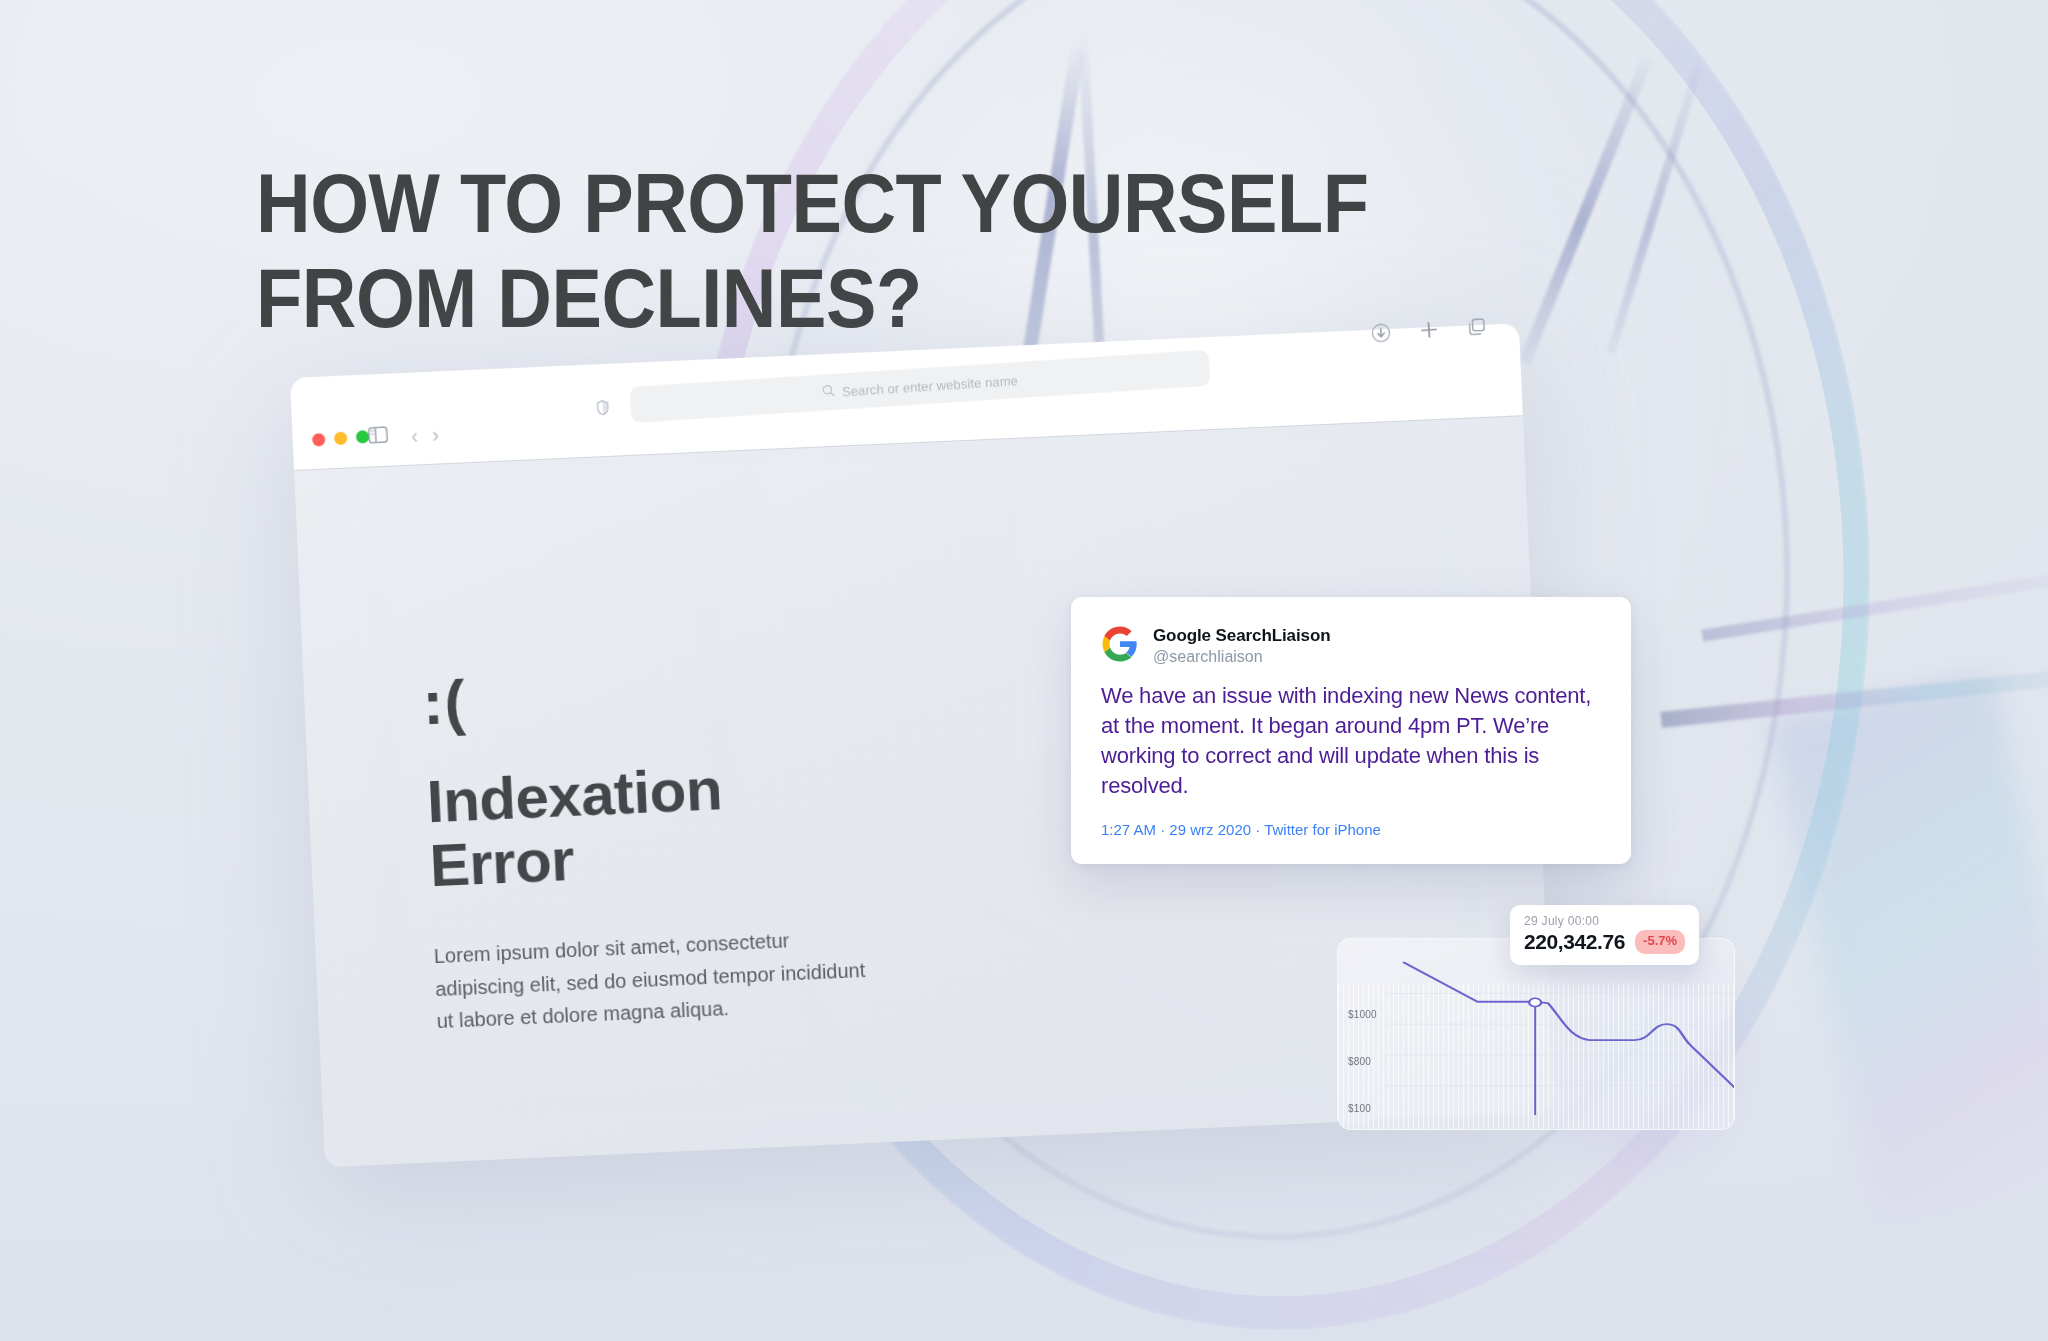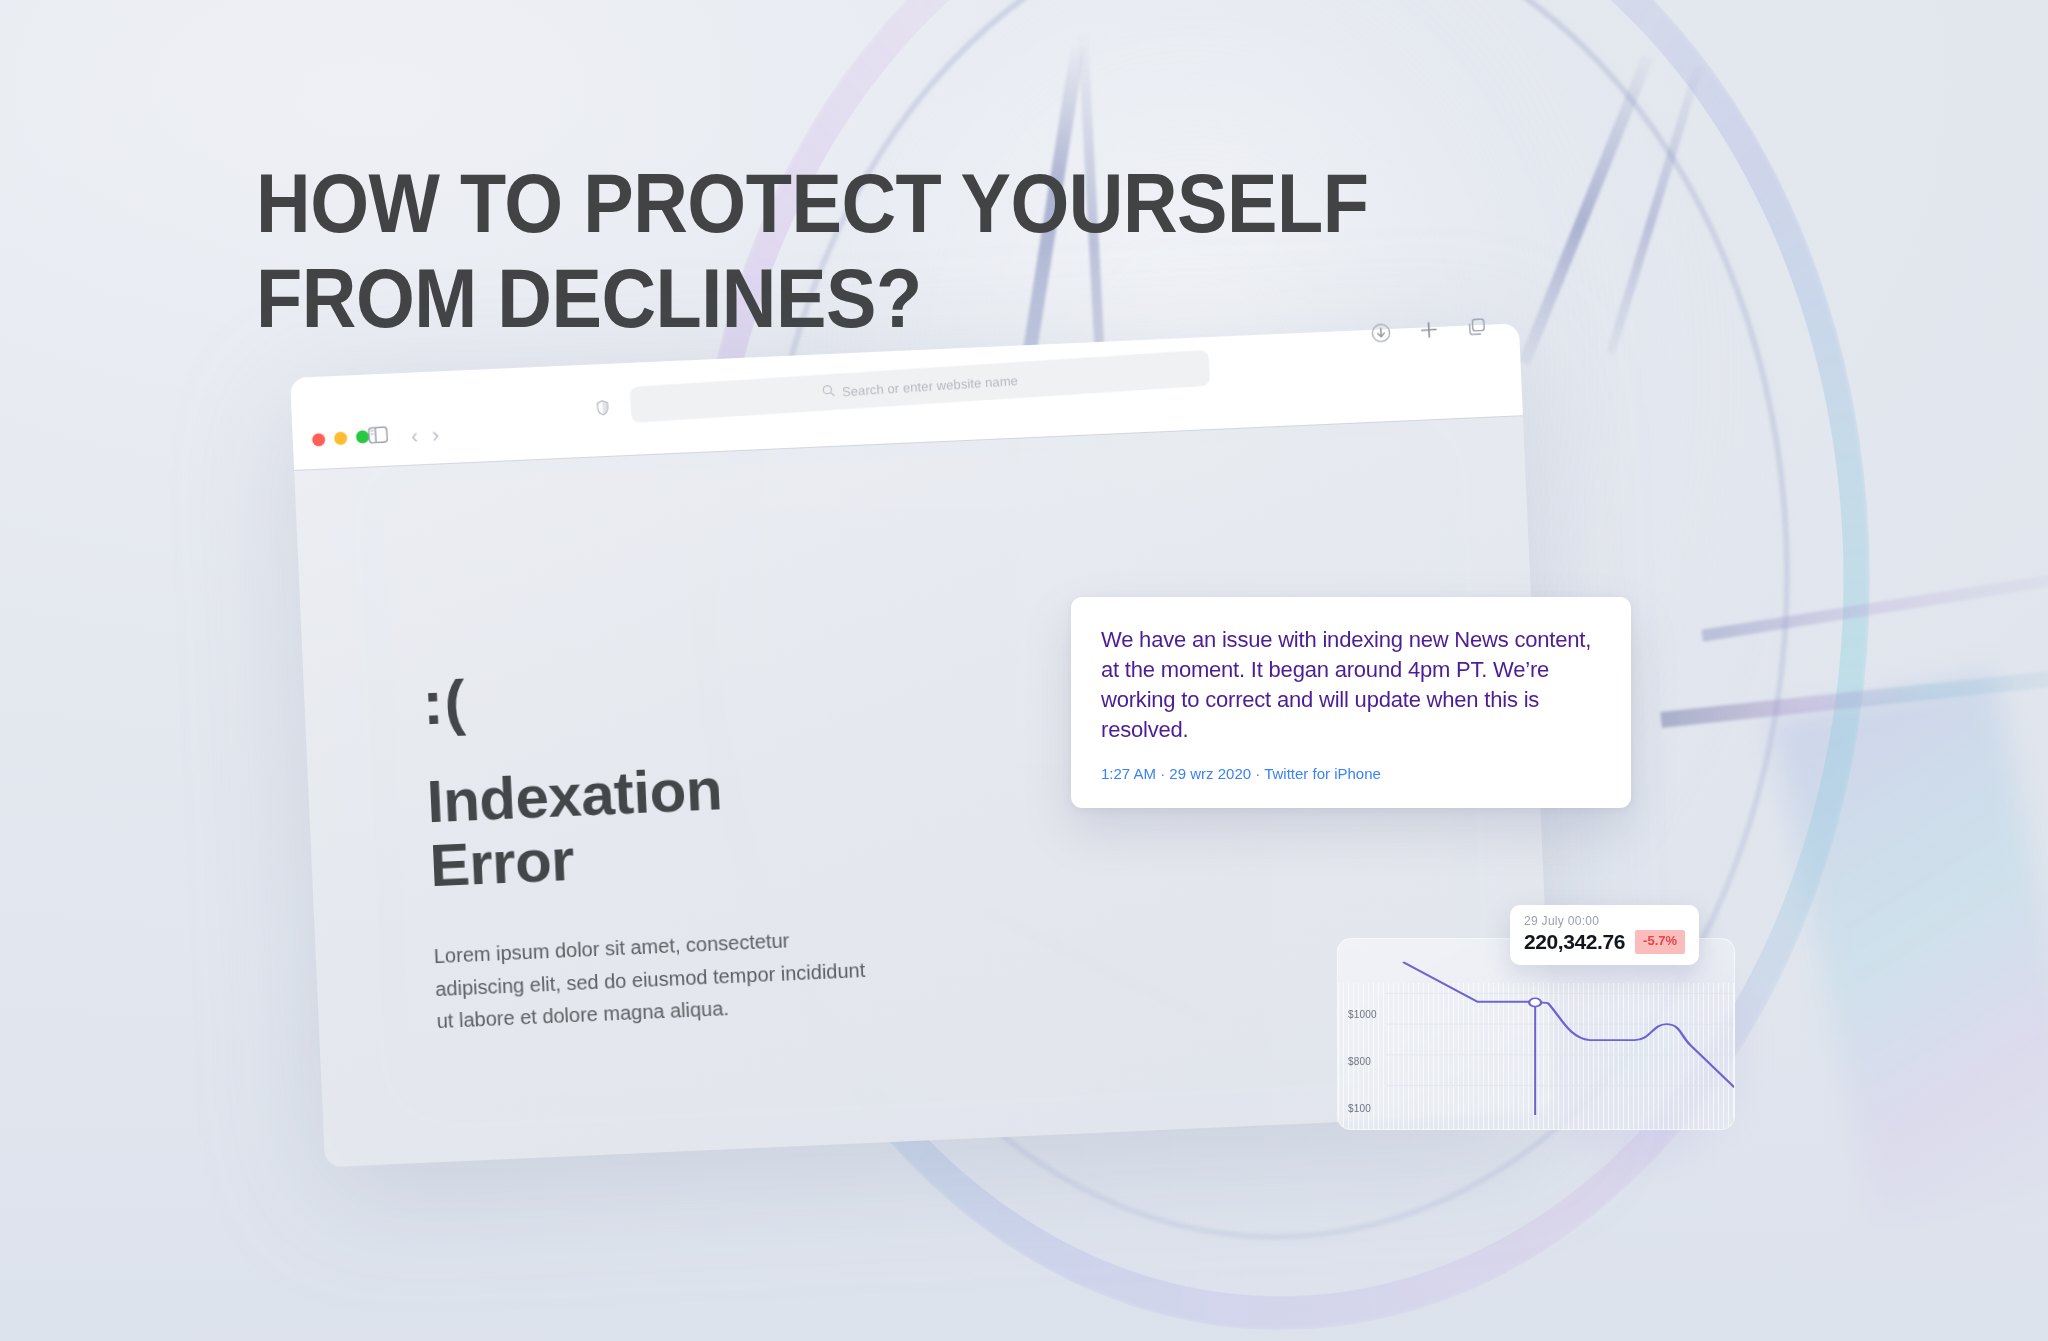--- a/index.html
+++ b/index.html
@@ -217,21 +217,21 @@
     background:#fff;
     border-radius:10px;
     padding:9px 14px 11px 14px;
     box-shadow:0 10px 26px rgba(110,120,155,.22);
   }
   .tt-date{ font-size:12px; color:#9aa0ab; letter-spacing:.3px; margin-bottom:2px;}
   .tt-row{ display:flex; gap:10px;}
   .tt-value{ font-size:21px; font-weight:bold; color:#11161c; letter-spacing:-.4px;}
   .tt-badge{
     font-size:13px; font-weight:bold;
-    padding:3px 8px; border-radius:2px;
+    padding:3px 8px; border-radius:10px;
   }
 </style>
 </head>
 <body>
 
 <div id="scene">
   <div class="glass-ring ring-main"></div>
   <div class="glass-ring ring-disc"></div>
   <div class="glass-ring ring-inner"></div>
   <div class="prism-bar pb1"></div>
@@ -320,20 +320,34 @@
             <path d="M14.4 18.8 H6.2 A2.6 2.6 0 0 1 3.6 16.2 V7.8" stroke="#9aa0ab" stroke-width="1.4" stroke-linecap="round" fill="none"></path>
           </svg>
         </span>
       </div>
 
     </div>
   </div>
 </div>
 
 <div id="tweet-card">
+  <div class="tw-head">
+    <span class="g-logo">
+      <svg viewBox="0 0 48 48" width="38" height="38">
+        <path fill="#4285F4" d="M45.1 24.5c0-1.6-.1-2.7-.4-4H24v7.3h12.1c-.2 2-1.6 5-4.5 7l6.9 5.3c4.1-3.8 6.6-9.4 6.6-15.6z"></path>
+        <path fill="#34A853" d="M24 46c5.9 0 10.9-2 14.5-5.3l-6.9-5.3c-1.9 1.3-4.4 2.2-7.6 2.2-5.8 0-10.7-3.8-12.5-9.1l-7.2 5.5C7.9 41.2 15.4 46 24 46z"></path>
+        <path fill="#FBBC05" d="M11.5 28.5c-.5-1.4-.7-2.9-.7-4.5s.3-3.1.7-4.5l-7.2-5.6C2.8 16.9 2 20.3 2 24s.8 7.1 2.3 10.1l7.2-5.6z"></path>
+        <path fill="#EA4335" d="M24 10.6c4.1 0 6.9 1.8 8.5 3.3l6.2-6C34.9 4.4 29.9 2 24 2 15.4 2 7.9 6.8 4.3 13.9l7.2 5.6C13.3 14.3 18.2 10.6 24 10.6z"></path>
+      </svg>
+    </span>
+    <div class="tw-names">
+      <span class="tw-name">Google SearchLiaison</span>
+      <span class="tw-handle">@searchliaison</span>
+    </div>
+  </div>
   <p class="tw-text">We have an issue with indexing new News content, at the moment. It began around 4pm PT. We’re working to correct and will update when this is resolved.</p>
   <div class="tw-meta">1:27 AM · 29 wrz 2020 · Twitter for iPhone</div>
 </div>
 
 <div id="chart-card">
   <div class="chart-inner">
     <div class="grid-band"></div>
 
     <div class="y-axis">
       <span class="y-tick">$1000</span>

